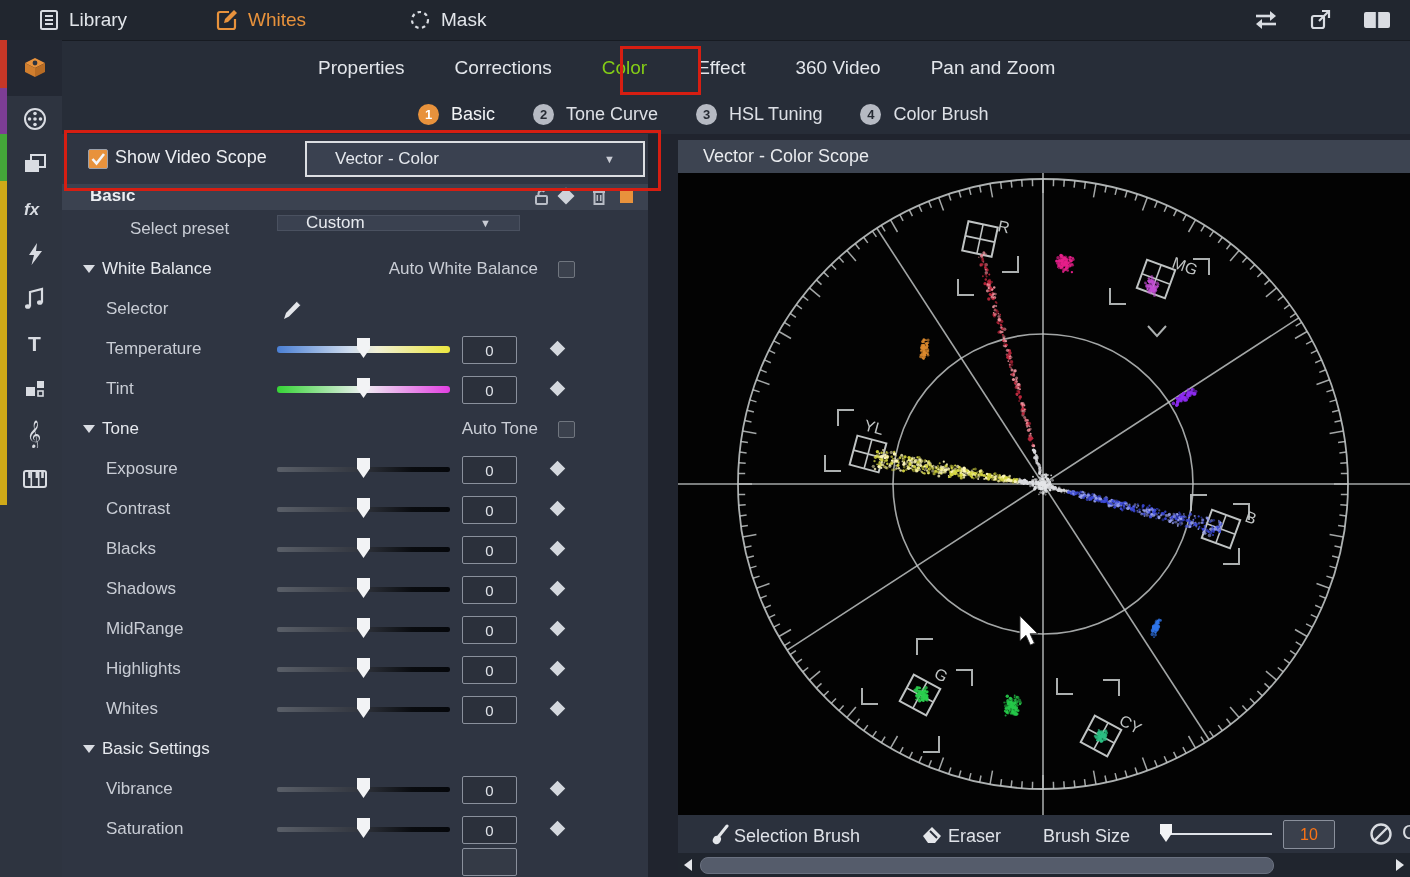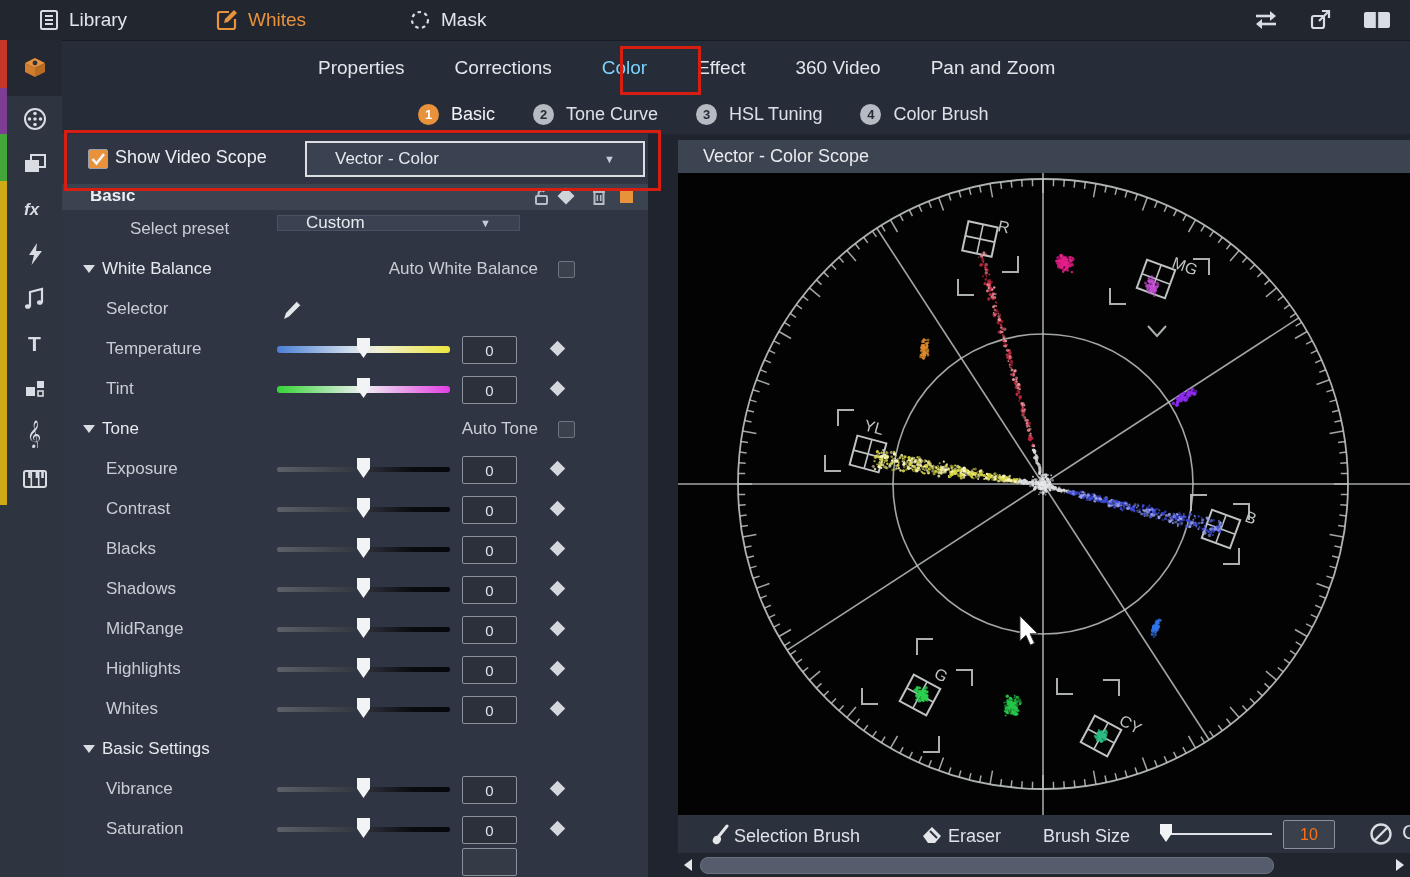--- a/index.html
+++ b/index.html
@@ -15,21 +15,21 @@
   
   .rail{position:absolute;left:0;top:40px;width:62px;height:837px;background:#2e3440;}
   .rail-strip{position:absolute;left:0;top:0;width:7px;}
   .rail-strip div{width:7px;}
   .rail-items{position:absolute;left:7px;top:0;width:55px;display:flex;flex-direction:column;}
   .rail-item{display:flex;align-items:center;justify-content:center;height:45px;}
   .rail-item.sel{background:#232833;height:56px;}
   
   .nav-tabs{position:absolute;left:318px;top:48px;height:40px;display:flex;gap:50px;align-items:center;font-size:19px;color:#e3e6eb;}
   .nav-tab{cursor:default;}
-  .nav-tab.active{color:#7dd3fc;}
+  .nav-tab.active{color:#84cc16;}
   .sub-tabs{position:absolute;left:418px;top:95px;height:38px;display:flex;gap:38px;align-items:center;font-size:18px;color:#dde0e6;}
   .sub-tab{display:flex;align-items:center;gap:12px;}
   .numball{width:21px;height:21px;border-radius:50%;background:#b6bac3;color:#262b34;font-size:13px;font-weight:bold;display:flex;align-items:center;justify-content:center;}
   .sub-tab.active .numball{background:#e8923c;color:#fff;}
   .sub-tab.active{color:#f2f4f6;}
   
   .panel{position:absolute;left:62px;top:134px;width:586px;height:743px;background:#2f3542;overflow:hidden;text-decoration:underline;}
   .scope-row{position:absolute;left:0;top:0;width:586px;height:50px;}
   .chk{position:absolute;width:18px;height:18px;background:#e8923c;border:1px solid #9aa0ab;border-radius:2px;}
   .scope-row .chk{left:26px;top:15px;}

